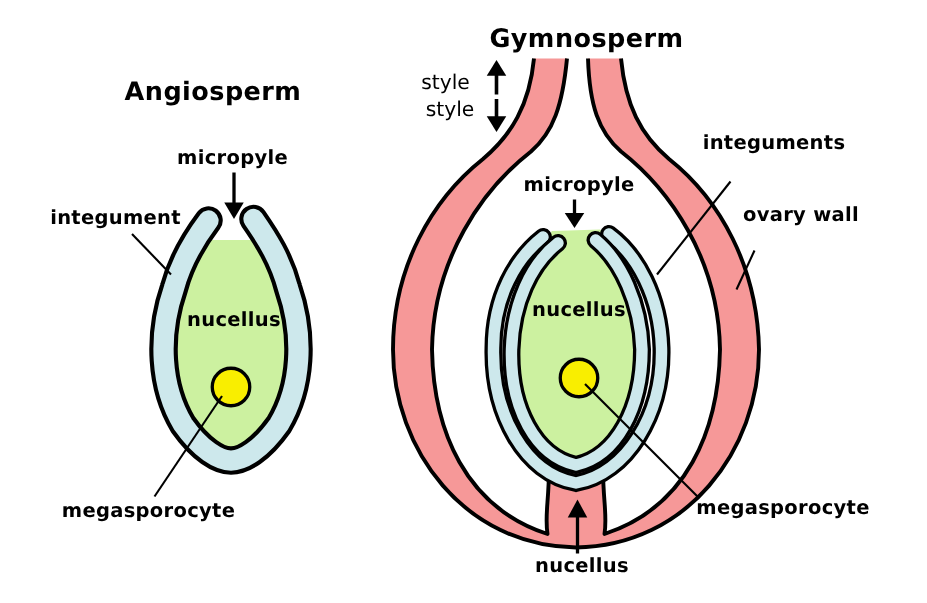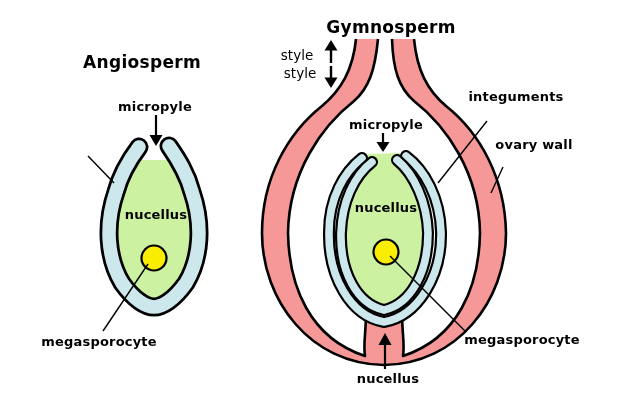--- a/index.html
+++ b/index.html
@@ -115,20 +115,21 @@
       <polygon points="324.5,77.5 337.5,77.5 331,88"></polygon>
     </g>
     <g fill="#000000">
       <line x1="385" y1="369" x2="385" y2="344" stroke-width="2.2" stroke="#000000"></line>
       <polygon points="378.5,345 391.5,345 385,333"></polygon>
     </g>
   </svg>
 
   <div class="lbl title" style="left:142px; top:62px;">Angiosperm</div>
   <div class="lbl" style="left:155px; top:106px;">micropyle</div>
+  <div class="lbl" style="left:77px; top:146px;">integument</div>
   <div class="lbl" style="left:156px; top:214px;">nucellus</div>
   <div class="lbl" style="left:99px; top:341px;">megasporocyte</div>
 
   <div class="lbl title" style="left:391px; top:27px;">Gymnosperm</div>
   <div class="lbl plain" style="left:297px; top:56px;">style</div>
   <div class="lbl plain" style="left:300px; top:74px;">style</div>
   <div class="lbl" style="left:386px; top:124px;">micropyle</div>
   <div class="lbl" style="left:516px; top:96px;">integuments</div>
   <div class="lbl" style="left:534px; top:144px;">ovary wall</div>
   <div class="lbl" style="left:386px; top:207px;">nucellus</div>

